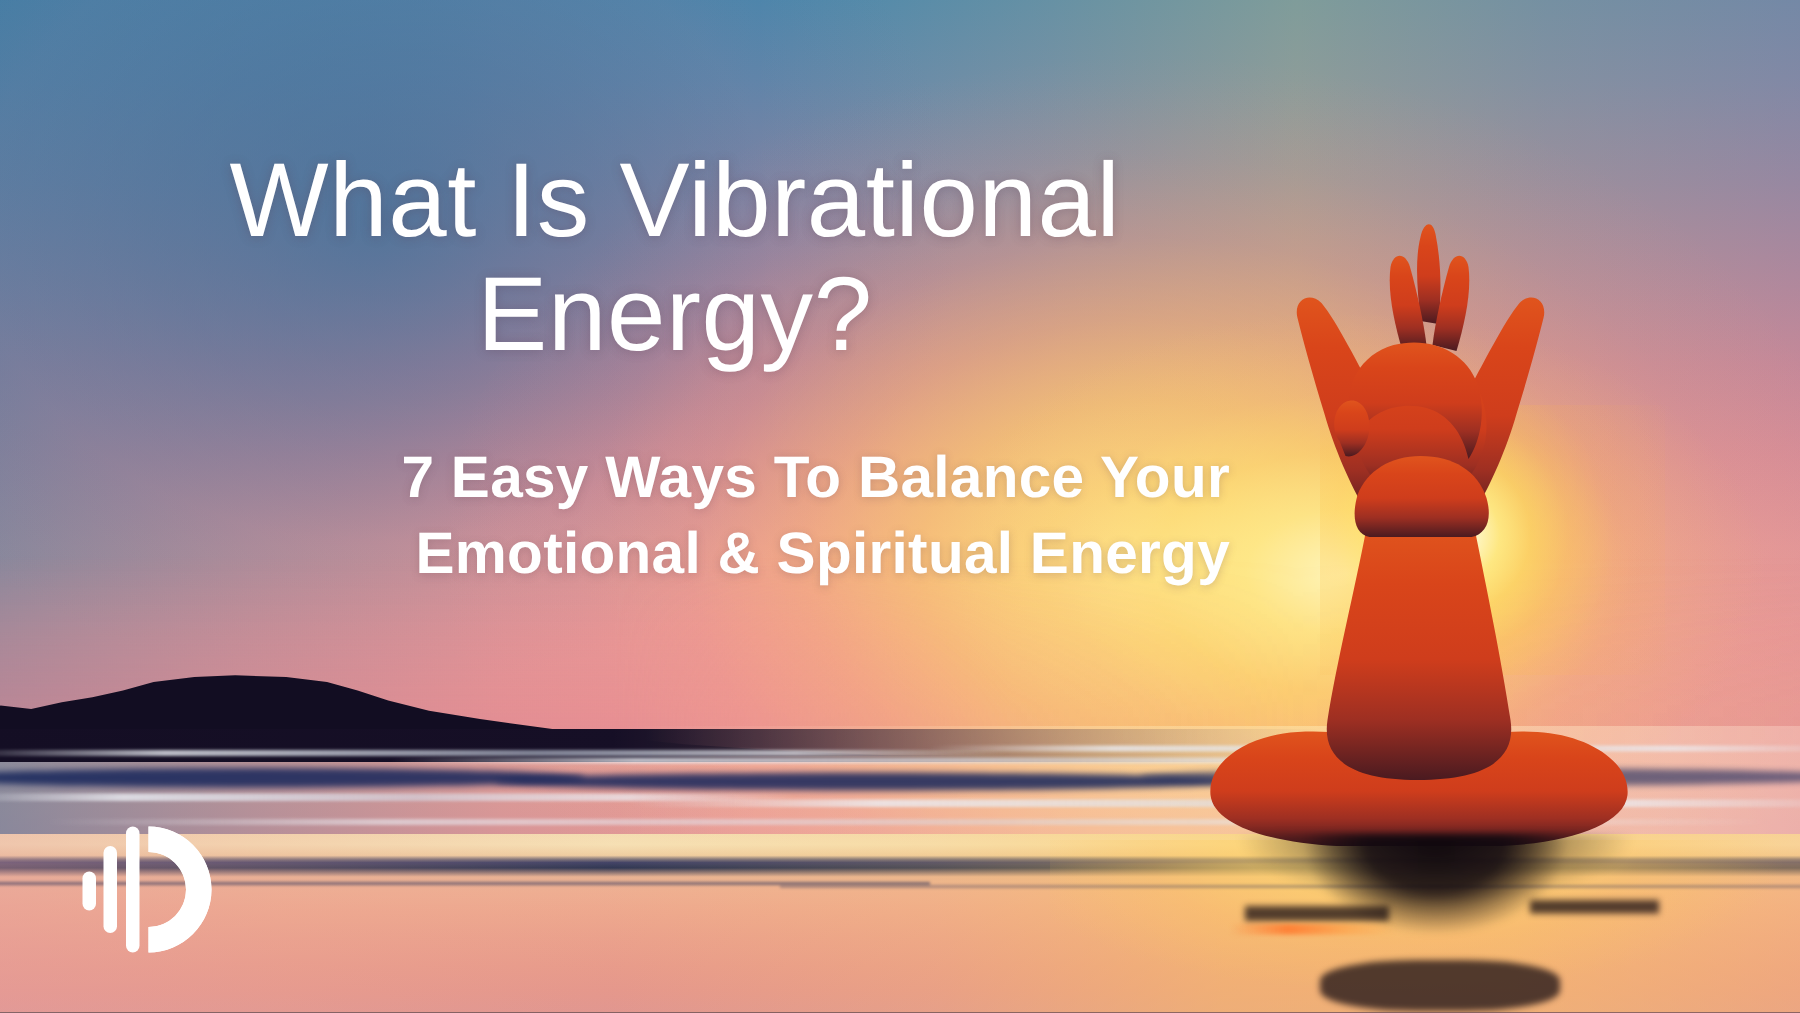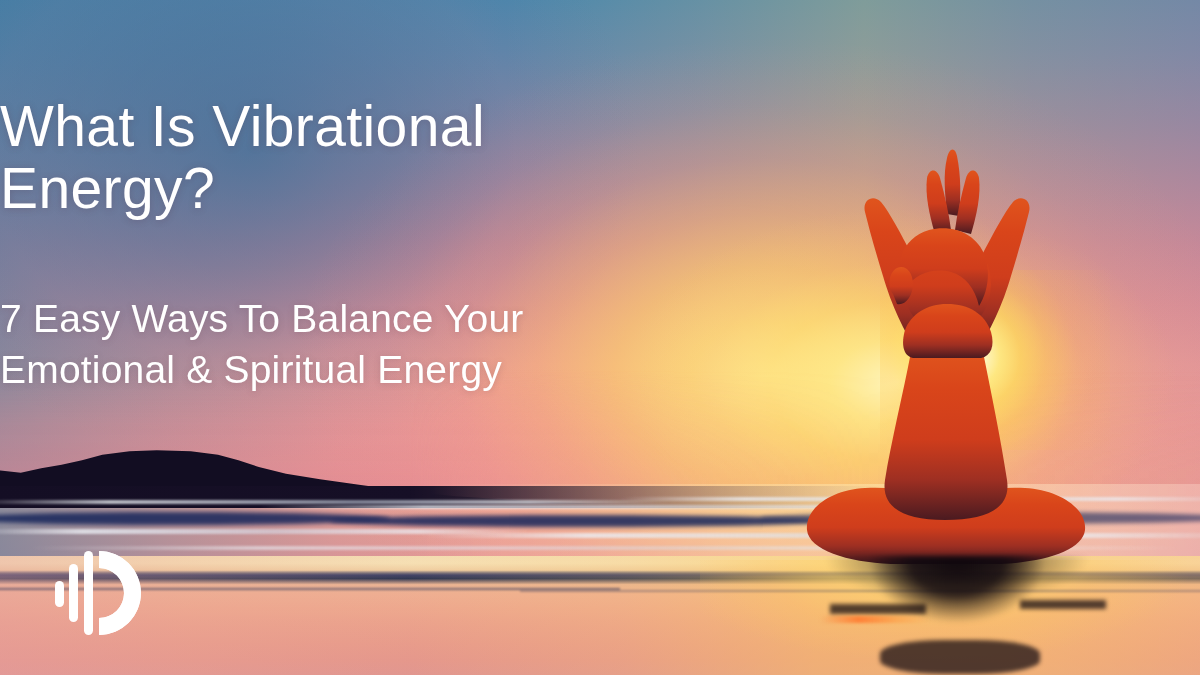--- a/index.html
+++ b/index.html
@@ -303,37 +303,39 @@
     background: linear-gradient(to right, rgba(255,110,40,0) 0%, rgba(255,120,45,0.85) 35%, rgba(255,150,60,0.5) 70%, rgba(255,140,60,0) 100%);
     filter: blur(1.4px);
   }
 
   
   .headline {
     position: absolute;
     left: 0;
     top: 96px;
     width: 820px;
+    text-align: center;
     color: #ffffff;
-    font-size: 57px;
+    font-size: 70px;
     font-weight: 300;
     line-height: 1.08;
     letter-spacing: 0.4px;
     text-shadow: 0 1px 7px rgba(90,60,80,0.30);
     white-space: pre-line;
+    padding-left: 40px;
   }
   .subhead {
     position: absolute;
     left: 0;
     top: 293px;
     width: 820px;
-    text-align: left;
+    text-align: right;
     color: #ffffff;
     font-size: 39px;
-    font-weight: 400;
+    font-weight: 700;
     line-height: 1.32;
     letter-spacing: 0.2px;
     text-shadow: 0 1px 6px rgba(110,70,80,0.26);
     white-space: pre-line;
   }
 
   
   .logo {
     position: absolute;
     left: 52px;

